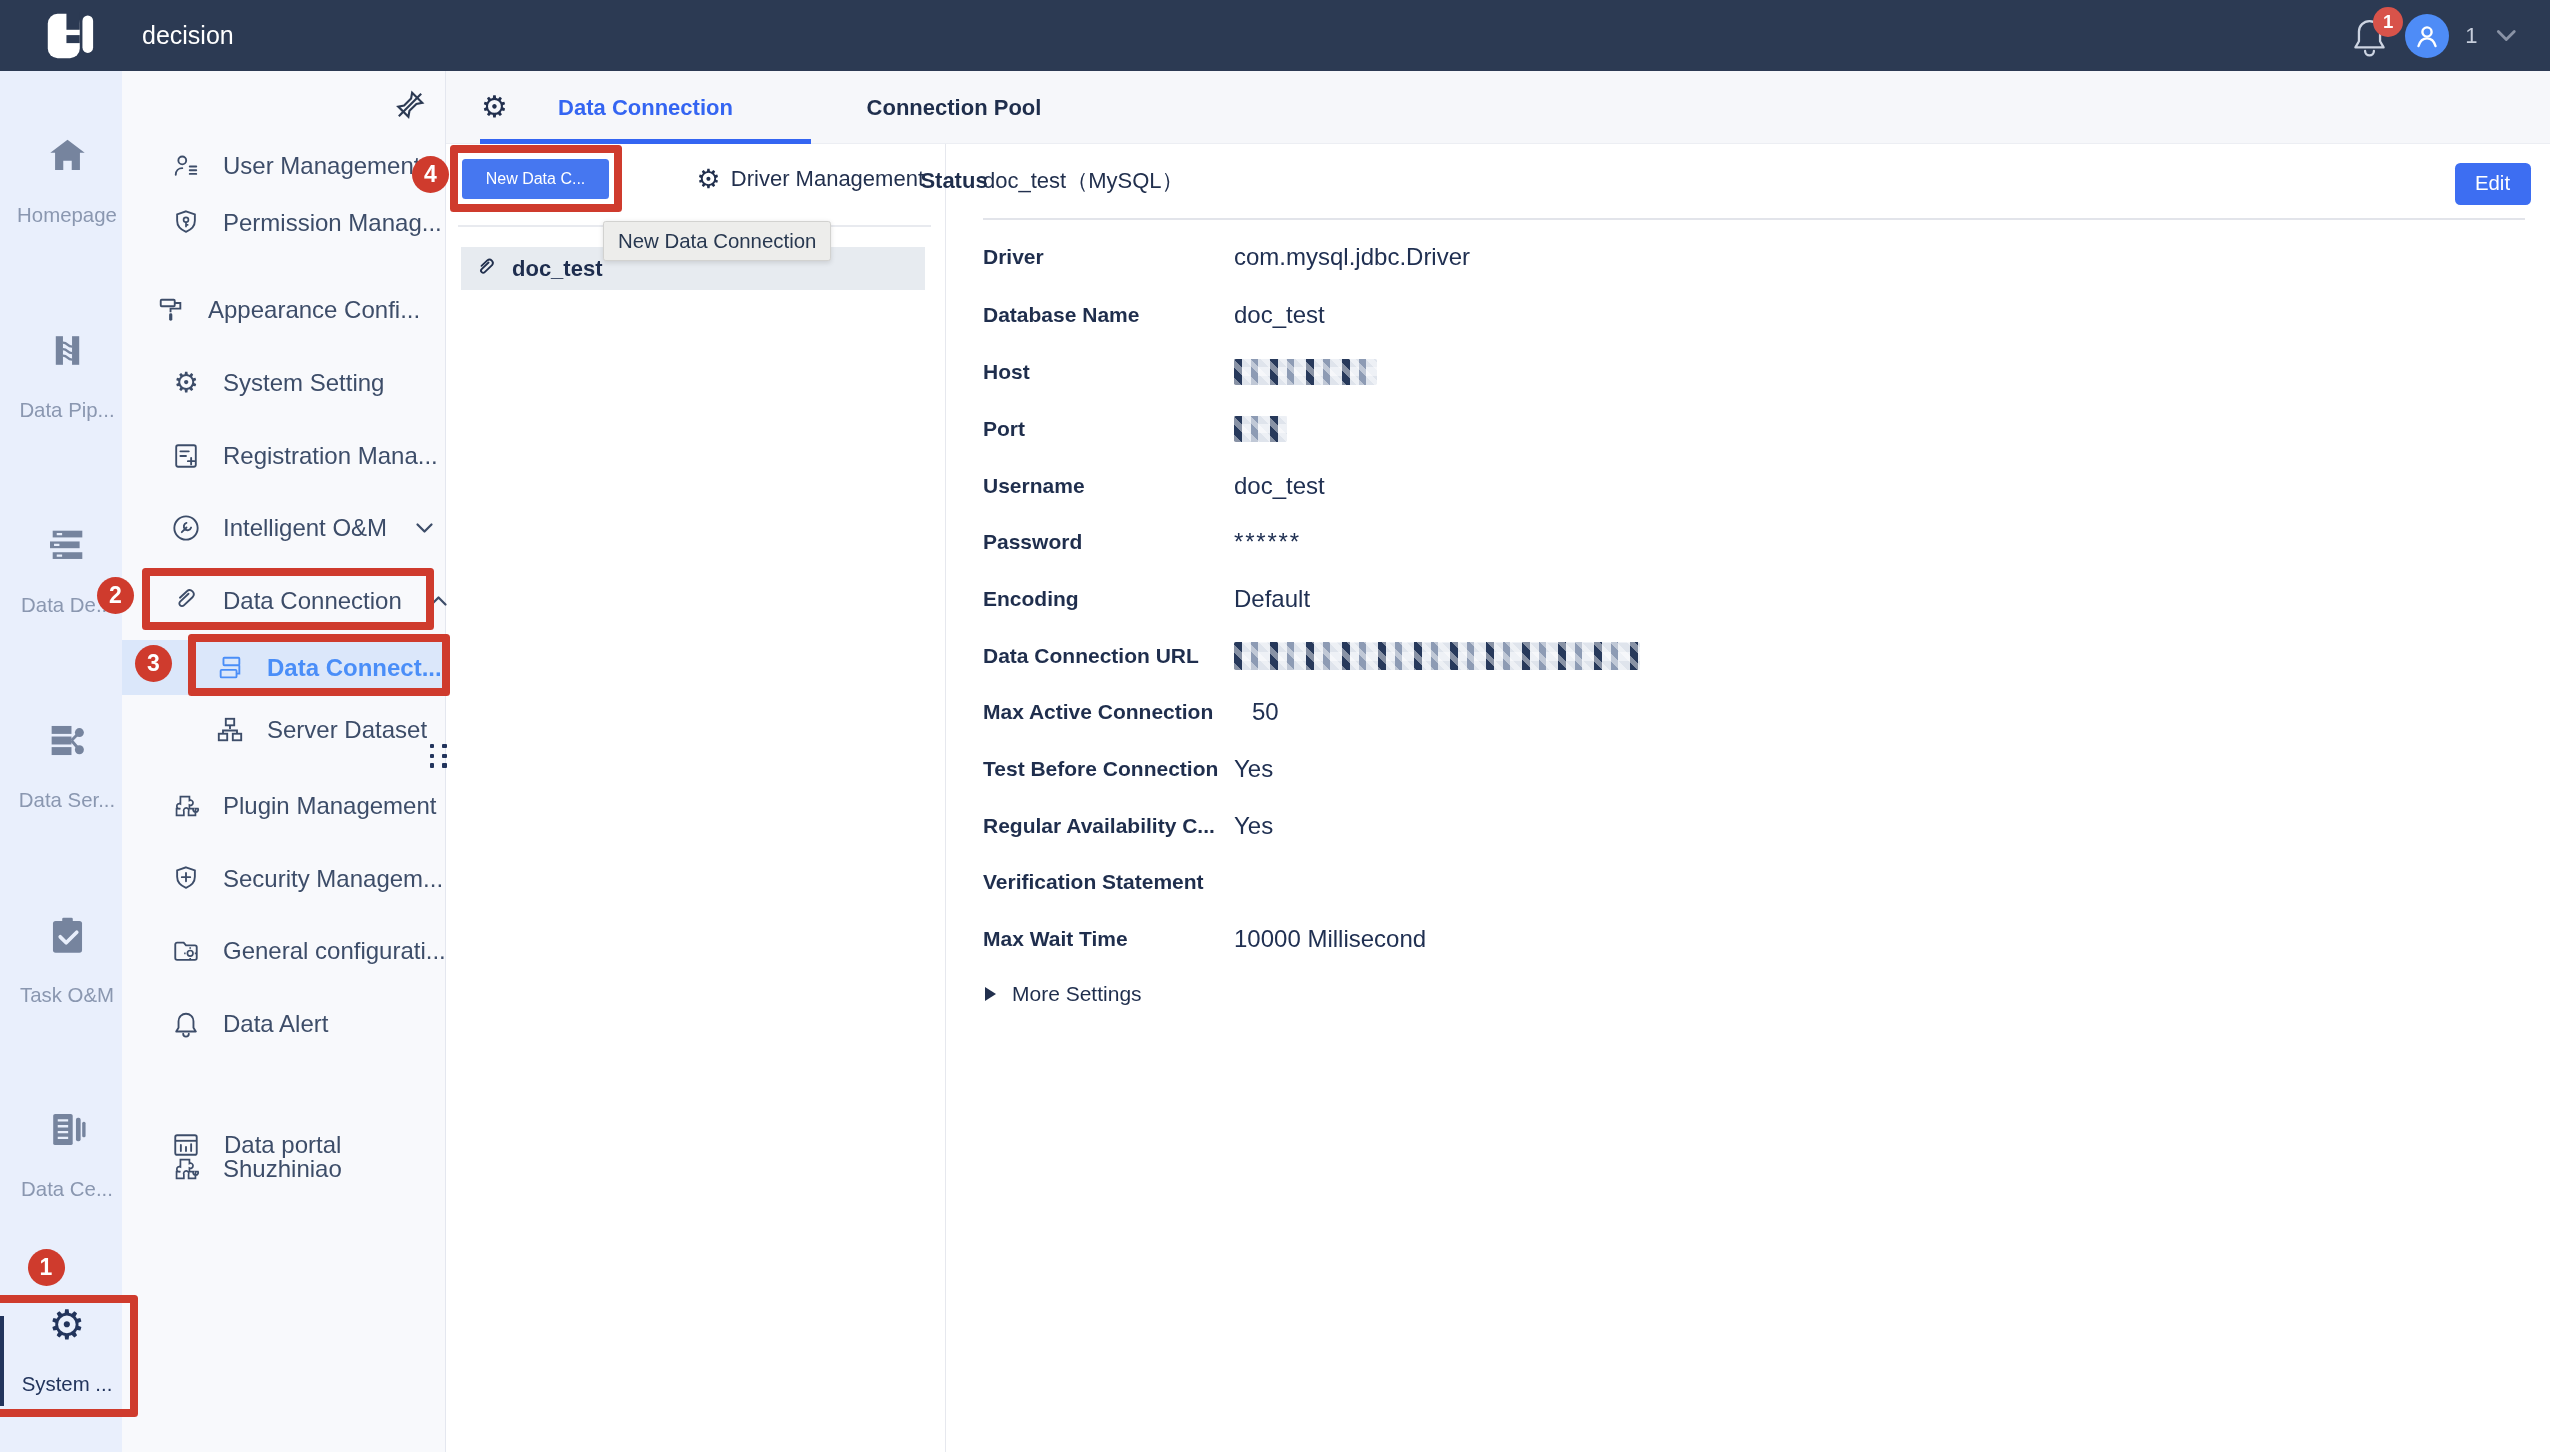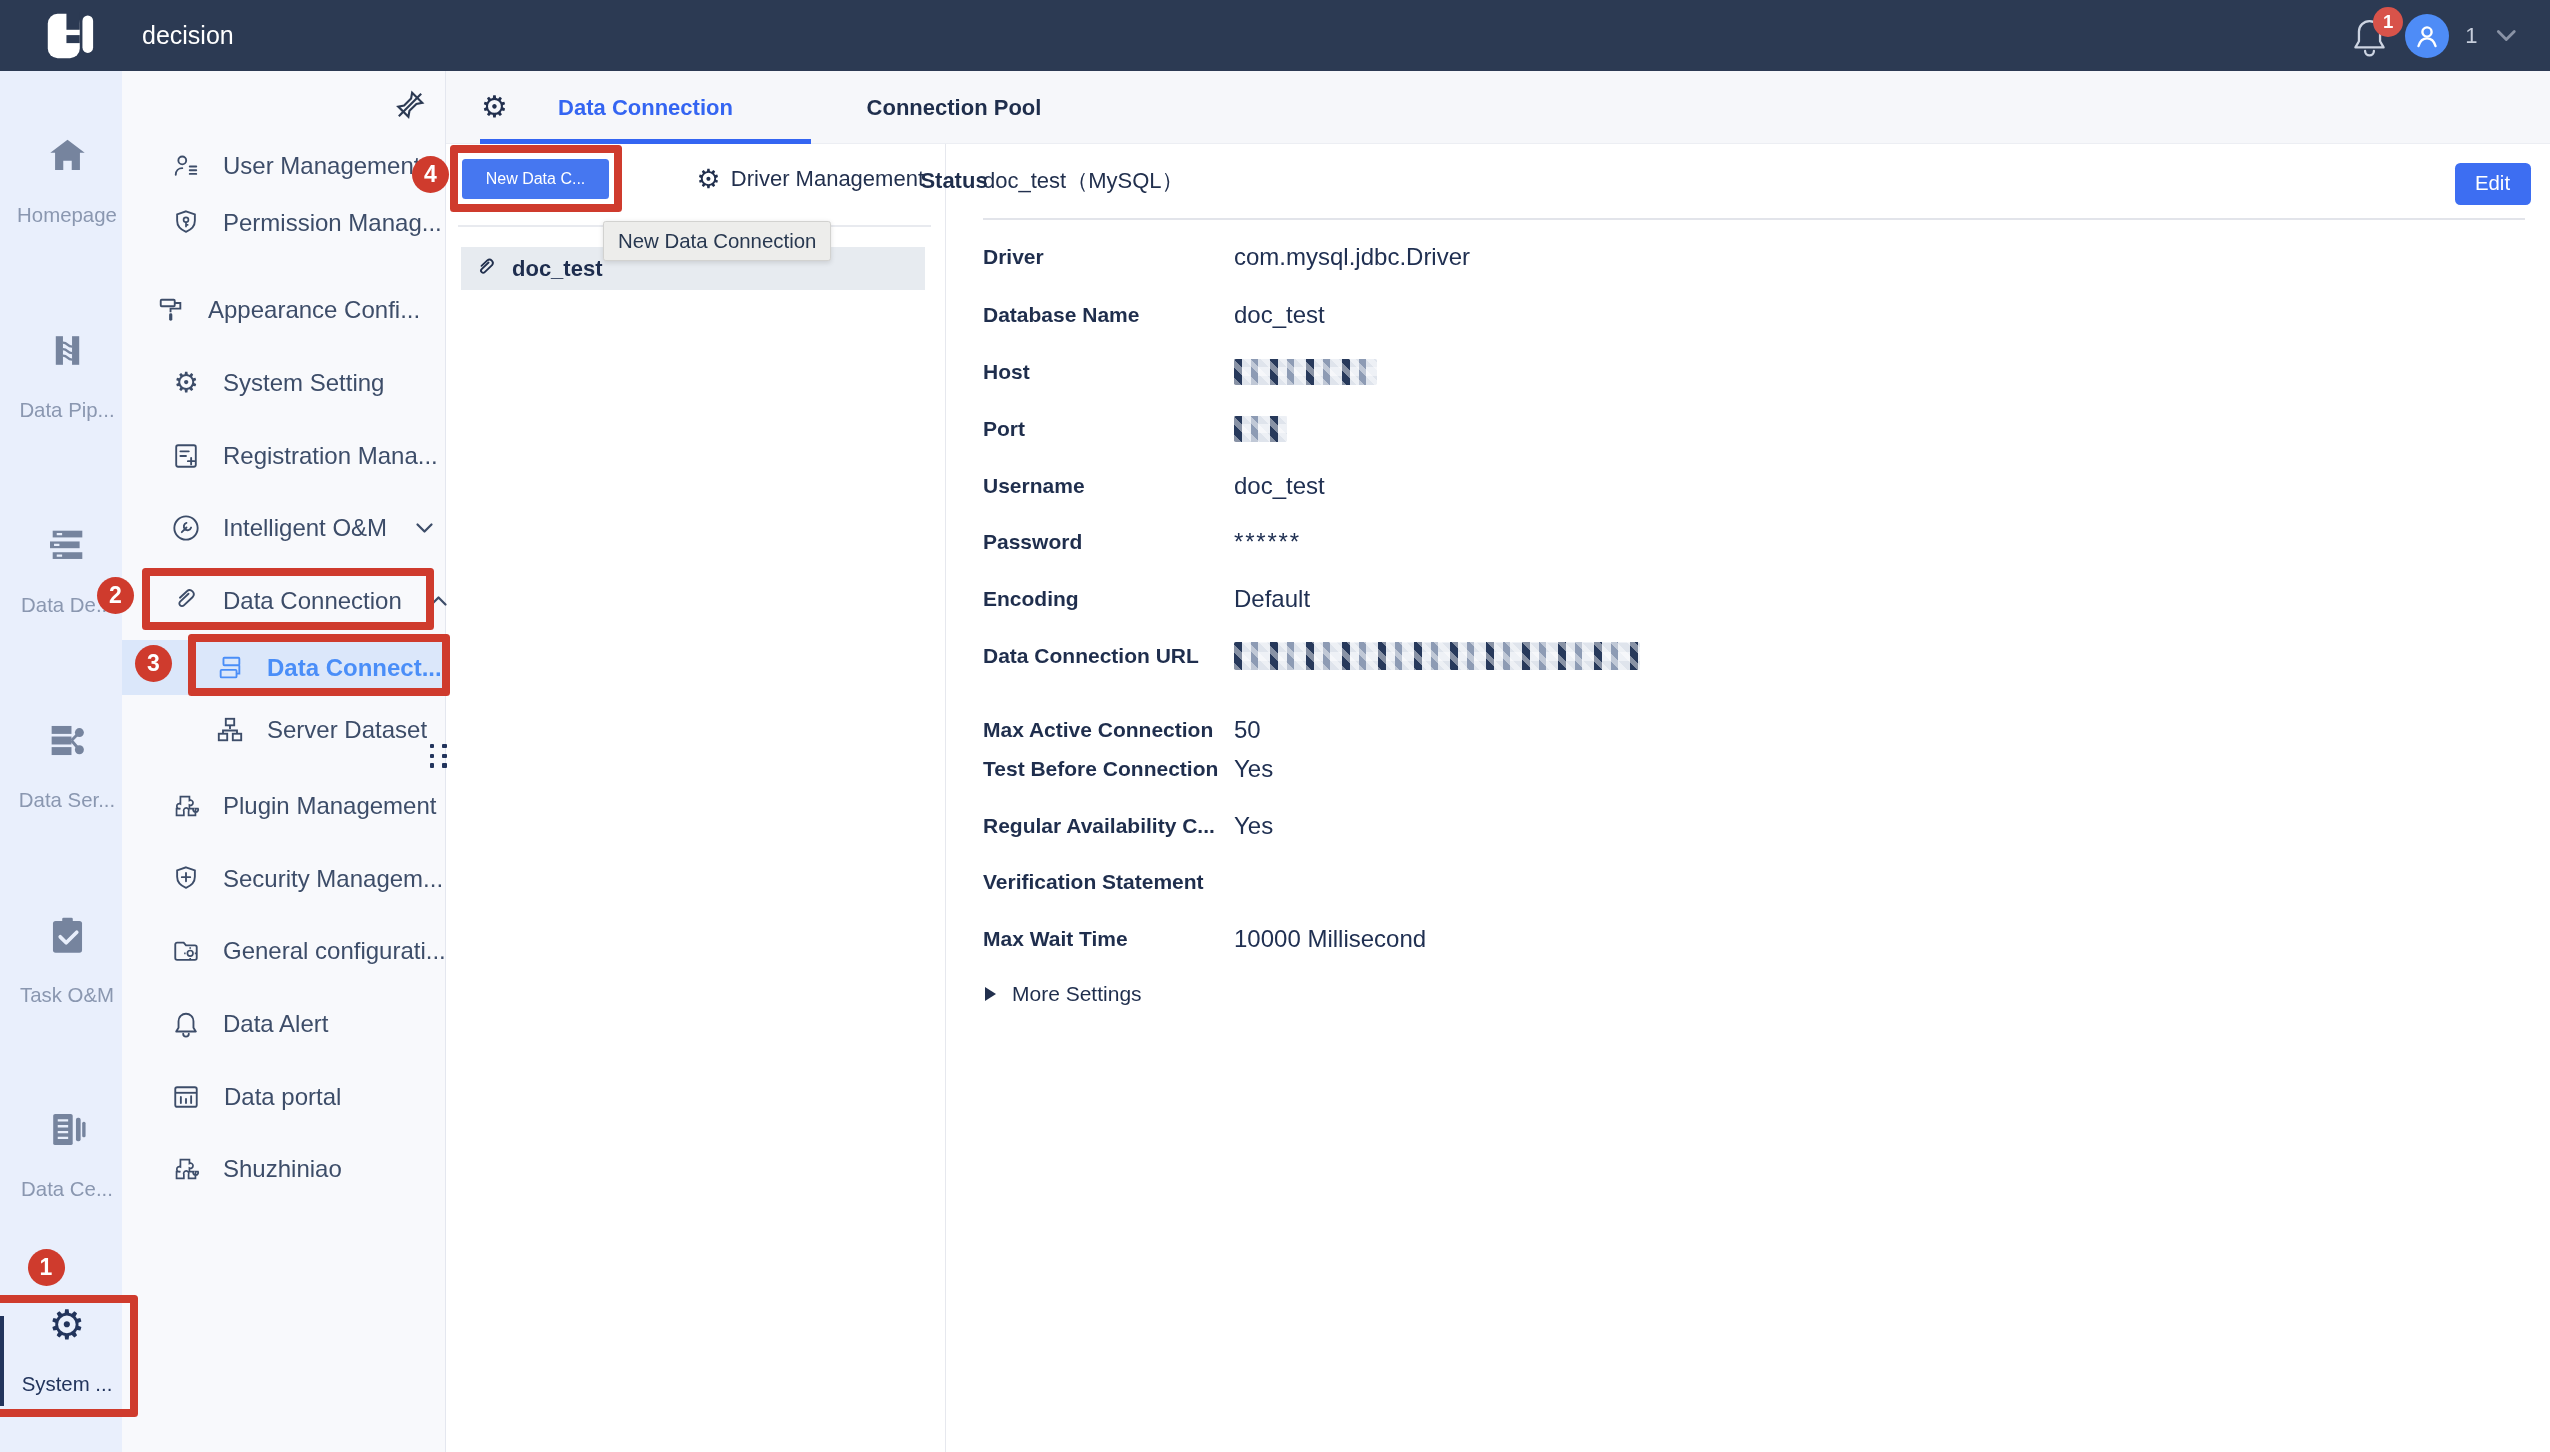--- a/index.html
+++ b/index.html
@@ -341,21 +341,21 @@
     <div class="menu-row" style="top:931px;">
       <span class="micon">
         <svg width="28" height="28" viewBox="0 0 30 30">
             <path d="M15 4a8 8 0 0 1 8 8v7l2.5 4h-21L7 19v-7a8 8 0 0 1 8-8z" fill="none" stroke="currentColor" stroke-width="2" stroke-linejoin="round"></path>
             <path d="M12 25.5a3 3 0 0 0 6 0" fill="none" stroke="currentColor" stroke-width="2" stroke-linecap="round"></path>
           </svg>
       </span>
       <span>Data Alert</span>
     </div>
 
-    <div class="menu-row" style="top:1004px;gap:24px;">
+    <div class="menu-row" style="top:1052px;gap:24px;">
       <span class="micon">
         <svg width="28" height="28" viewBox="0 0 30 30">
             <rect x="3.5" y="4.5" width="23" height="21" rx="2" fill="none" stroke="currentColor" stroke-width="2"></rect>
             <path d="M3.5 10.5h23" stroke="currentColor" stroke-width="2"></path>
             <path d="M9.5 15v6.5M15 17v4.5M20.5 14v7.5" stroke="currentColor" stroke-width="2" stroke-linecap="round"></path>
           </svg>
       </span>
       <span>Data portal</span>
     </div>
 
@@ -441,21 +441,21 @@
       <span class="fvalue" style="letter-spacing:1.8px;">******</span>
     </div>
     <div class="frow" style="top:441px;">
       <span class="flabel">Encoding</span>
       <span class="fvalue">Default</span>
     </div>
     <div class="frow" style="top:498px;">
       <span class="flabel">Data Connection URL</span>
       <span class="pixel-redact" style="width:406px;height:28px;"></span>
     </div>
-    <div class="frow" style="top:572px;">
+    <div class="frow" style="top:554px;gap:18px;">
       <span class="flabel">Max Active Connection</span>
       <span class="fvalue">50</span>
     </div>
     <div class="frow" style="top:611px;">
       <span class="flabel">Test Before Connection</span>
       <span class="fvalue">Yes</span>
     </div>
     <div class="frow" style="top:668px;">
       <span class="flabel">Regular Availability C...</span>
       <span class="fvalue">Yes</span>

